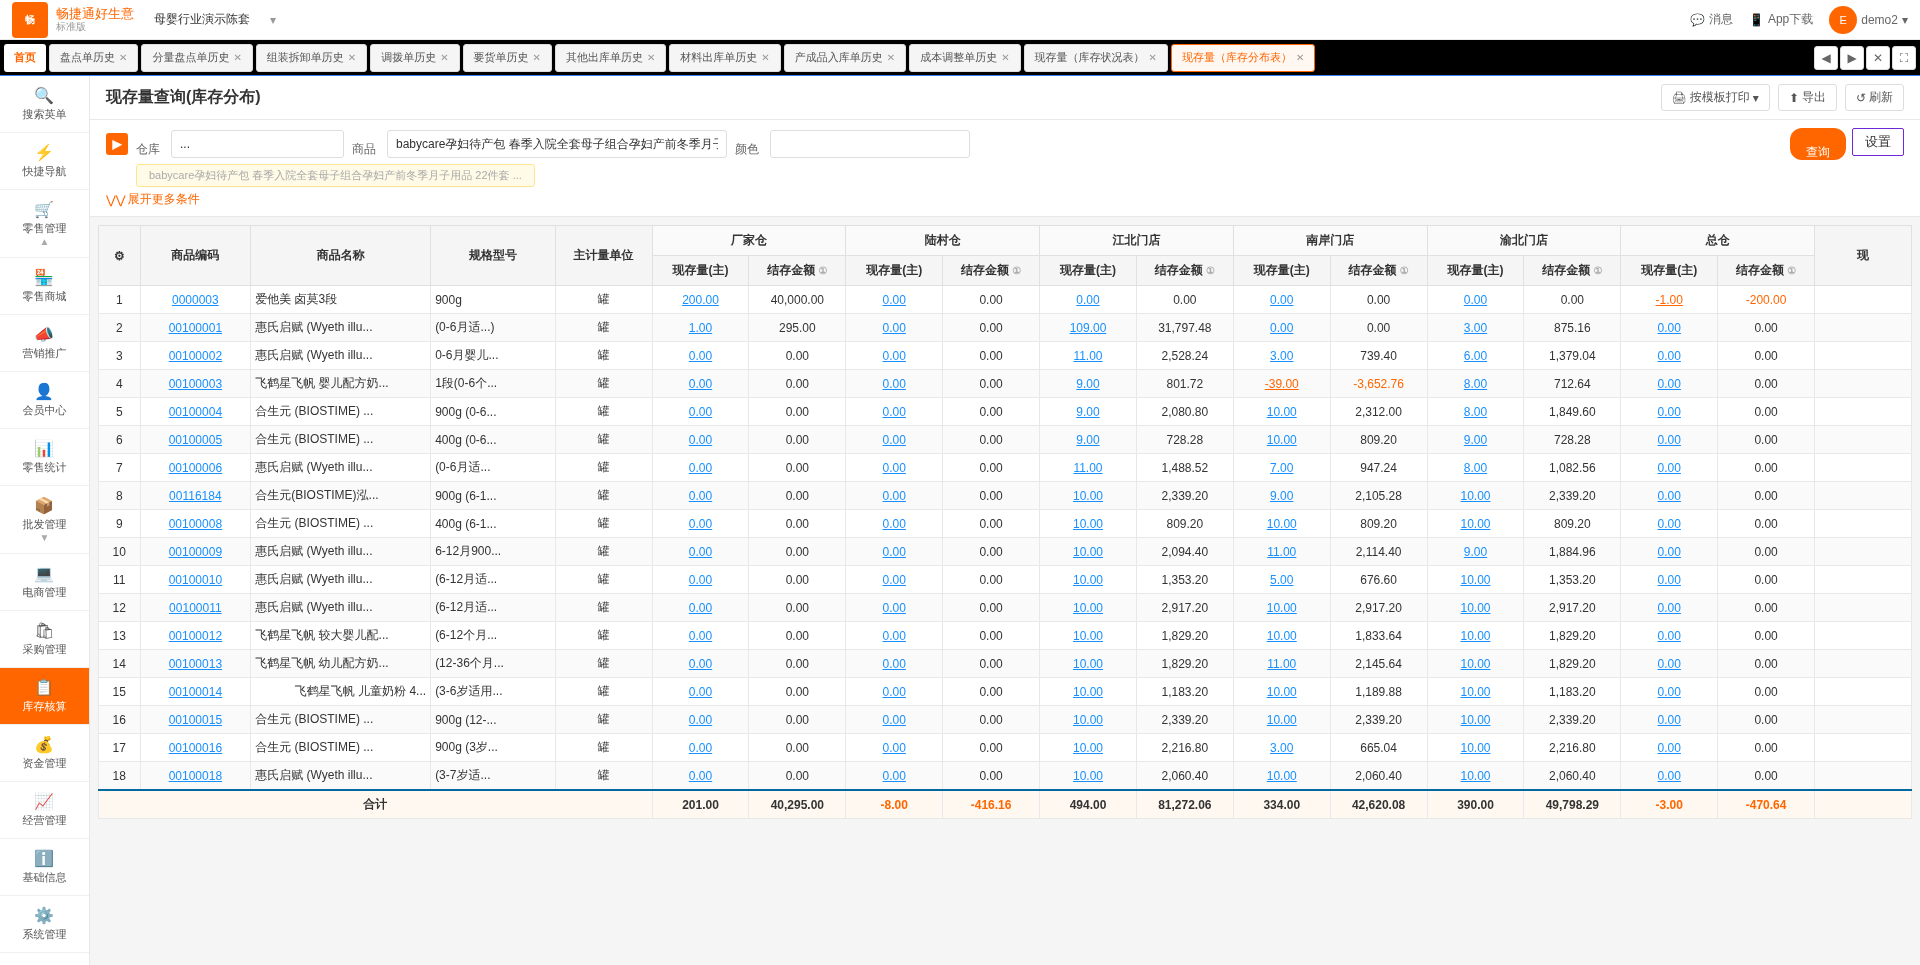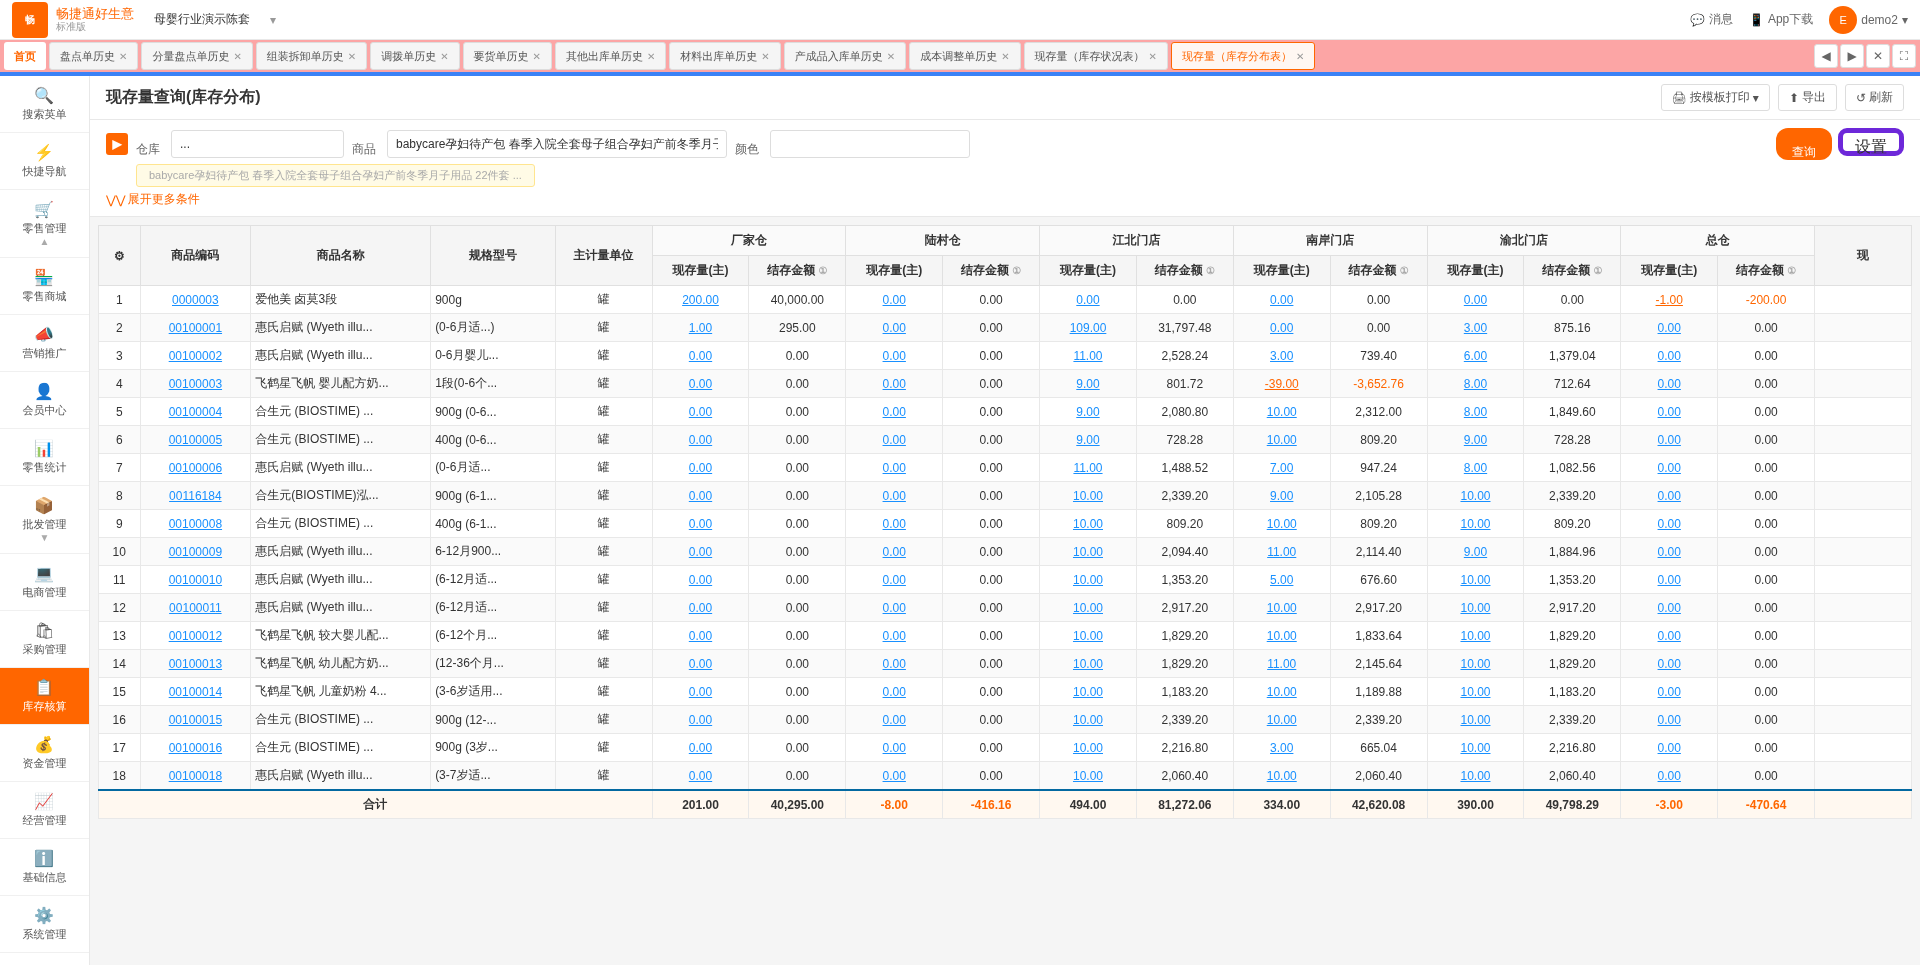--- a/index.html
+++ b/index.html
@@ -17,22 +17,22 @@
     }
     .topbar-left { display: flex; align-items: center; gap: 8px; }
     .logo { width: 36px; height: 36px; background: #f60; border-radius: 4px; display: flex; align-items: center; justify-content: center; color: #fff; font-size: 10px; font-weight: bold; }
     .topbar-right { display: flex; align-items: center; gap: 16px; }
     .topbar-right-item { display: flex; align-items: center; gap: 4px; color: #666; font-size: 12px; cursor: pointer; }
     .avatar { width: 28px; height: 28px; background: #f60; border-radius: 50%; display: flex; align-items: center; justify-content: center; color: #fff; font-size: 11px; }
 
     
     .tabbar {
       height: 36px;
-      background: #fca5a5;
-      border-bottom: 4px solid #3b82f6;
+      background: #000000;
+      border-bottom: 1px solid #3b82f6;
       display: flex;
       align-items: center;
       padding: 0 4px;
       overflow: hidden;
     }
     .tab {
       height: 28px;
       padding: 0 10px;
       display: flex;
       align-items: center;
@@ -106,21 +106,21 @@
       border: 1px solid #ddd;
       border-radius: 3px;
       padding: 0 8px;
       font-size: 12px;
       color: #333;
       min-width: 60px;
     }
     .filter-input-wide { min-width: 340px; }
     .filter-input-color { min-width: 200px; }
     .btn-orange { background: #f60; color: #fff; border: none; padding: 16px 16px; border-radius: 12px; cursor: pointer; font-size: 12px; height: 16px; }
-    .btn-white { background: #fff; color: #333; border: 5px solid #6d28d9; padding: 4px 12px; border-radius: 9px; cursor: pointer; font-size: 16px; height: 28px; }
+    .btn-white { background: #fff; color: #333; border: 1px solid #6d28d9; padding: 4px 12px; border-radius: 2px; cursor: pointer; font-size: 13px; height: 28px; }
     .expand-more { color: #f60; font-size: 12px; cursor: pointer; margin-top: 4px; display: flex; align-items: center; gap: 2px; }
     .orange-arrow { background: #f60; color: #fff; width: 22px; height: 22px; border-radius: 3px; display: flex; align-items: center; justify-content: center; cursor: pointer; font-size: 12px; font-weight: bold; }
 
     
     .table-container { flex: 1; overflow: auto; padding: 8px; }
     .data-table { width: 100%; border-collapse: collapse; background: #fff; font-size: 12px; }
     .data-table th {
       background: #f5f5f5;
       border: 1px solid #e0e0e0;
       padding: 6px 4px;
@@ -641,21 +641,21 @@
     <td class="">2,145.64</td>
     <td class="num">10.00</td>
     <td>1,829.20</td>
     <td class="num">0.00</td>
     <td class="">0.00</td>
     <td></td>
   </tr>
             <tr style="background: rgb(255, 255, 255);">
     <td>15</td>
     <td class="num">00100014</td>
-    <td class="left" style="max-width:130px;overflow:hidden;text-overflow:ellipsis;">飞鹤星飞帆 儿童奶粉 4...</td>
+    <td class="left" style="max-width:130px;overflow:hidden;text-overflow:ellipsis;text-align:right;">飞鹤星飞帆 儿童奶粉 4...</td>
     <td class="left">(3-6岁适用...</td>
     <td>罐</td>
     <td class="num">0.00</td>
     <td class="">0.00</td>
     <td class="num">0.00</td>
     <td class="">0.00</td>
     <td class="num">10.00</td>
     <td>1,183.20</td>
     <td class="num">10.00</td>
     <td class="">1,189.88</td>

